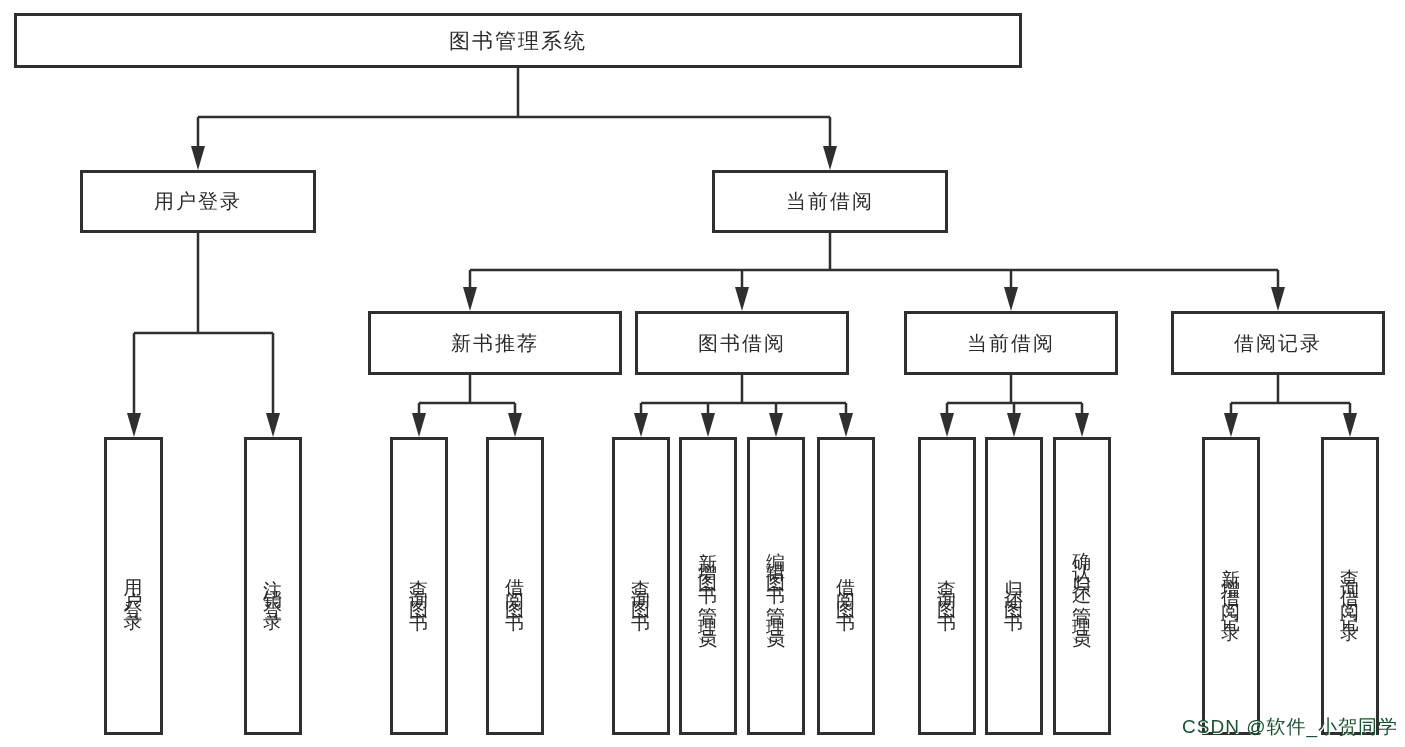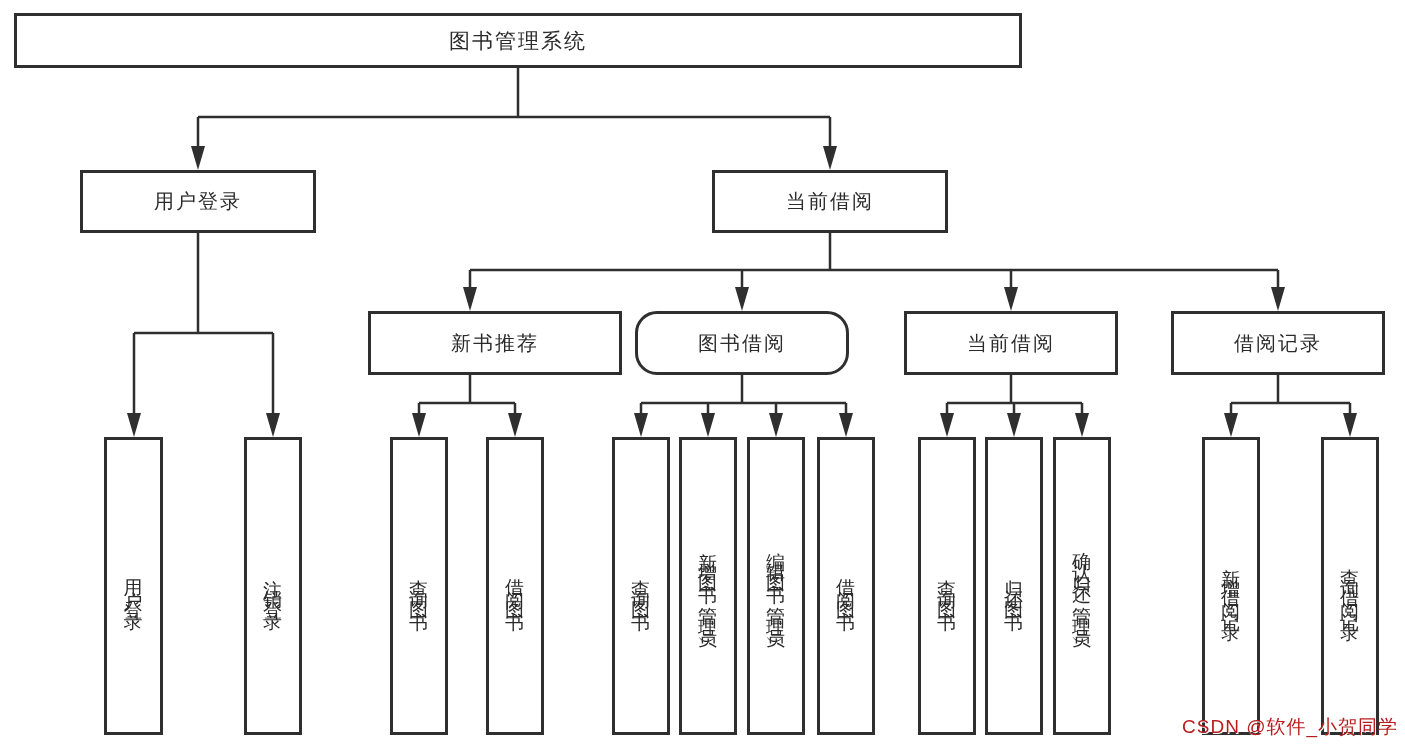--- a/index.html
+++ b/index.html
@@ -22,21 +22,21 @@
     box-sizing: border-box;
     display: flex; align-items: center; justify-content: center;
     color: #2b2b2b;
   }
   .hbox { font-size: 20px; letter-spacing: 2px; white-space: nowrap; }
   .root-box  { left: 14px;  top: 13px;  width: 1008px; height: 55px; font-size: 21px; }
   .l2-login  { left: 80px;  top: 170px; width: 236px; height: 63px; }
   .l2-mgmt   { left: 712px; top: 170px; width: 236px; height: 63px; }
   .l3 { top: 311px; height: 64px; }
   .l3a { left: 368px;  width: 254px; }
-  .l3b { left: 635px;  width: 214px; border-radius: 22px; }
+  .l3b { left: 635px;  width: 214px; }
   .l3c { left: 904px;  width: 214px; }
   .l3d { left: 1171px; width: 214px; }
   .vbox {
     top: 437px; height: 298px; width: 58px;
     writing-mode: vertical-rl;
     text-orientation: mixed;
     font-size: 19px;
     letter-spacing: 11px;
     line-height: 1;
   }
@@ -50,21 +50,21 @@
   .lf7  { left: 817px; }
   .lf8  { left: 918px; }
   .lf9  { left: 985px; }
   .lf10 { left: 1053px; }
   .lf11 { left: 1202px; }
   .lf12 { left: 1321px; }
   .watermark {
     position: absolute;
     right: 7px; top: 714px;
     font-size: 19px;
-    color: #b91c1c;
+    color: #14532d;
     letter-spacing: 1px;
     z-index: 10;
     text-shadow: 1px 1px 0 #ffffff;
     white-space: nowrap;
   }
 </style>
 </head>
 <body>
 
 <div class="canvas">

